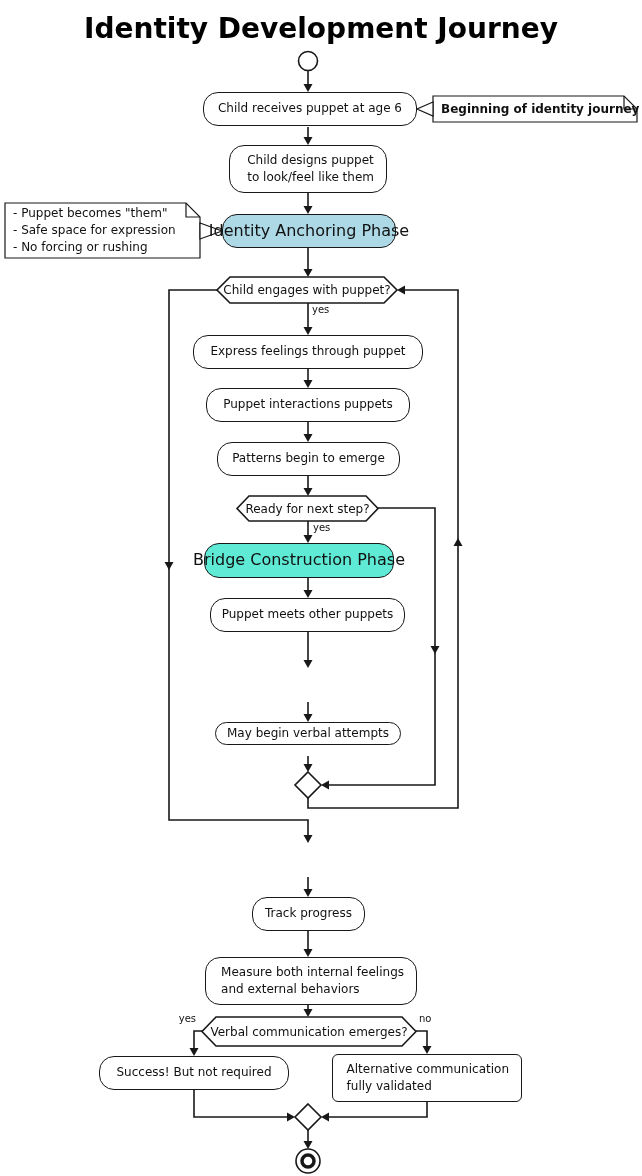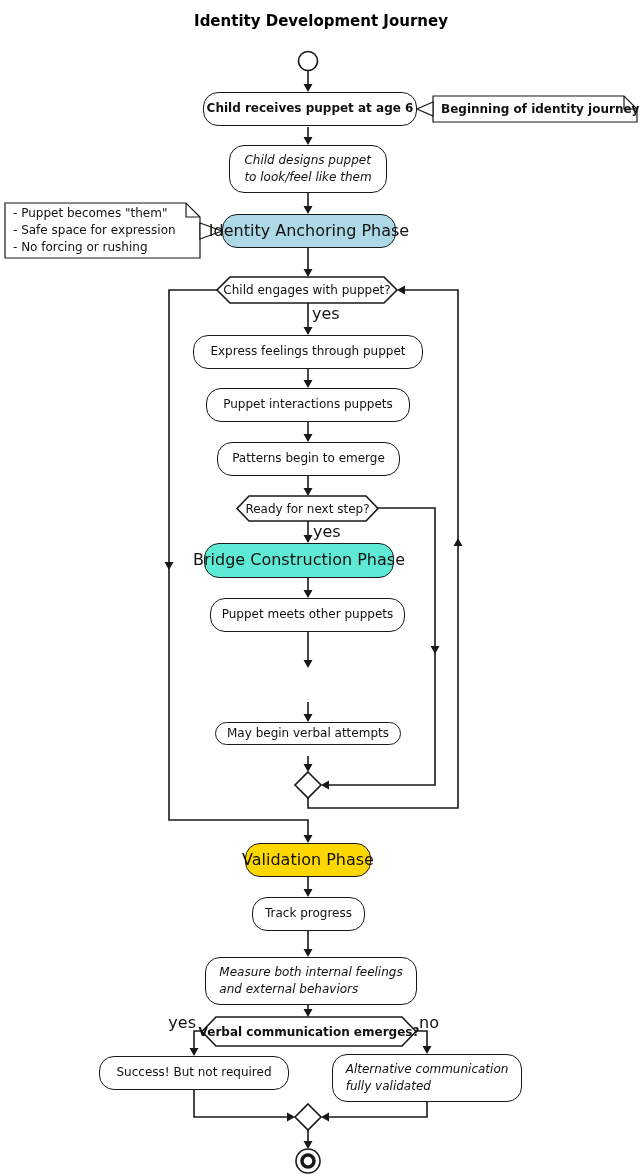--- a/index.html
+++ b/index.html
@@ -2,37 +2,37 @@
 <html><head>
 <meta charset="utf-8">
 <style>
   html,body { margin:0; padding:0; background:#ffffff; }
   .canvas {
     position:relative; width:642px; height:1176px; background:#ffffff;
     font-family:"DejaVu Sans", sans-serif; color:#111111; overflow:hidden;
   }
   .title {
     position:absolute; left:0; top:12px; width:642px; text-align:center;
-    font-size:15px; font-weight:bold; color:#000;
+    font-size:28px; font-weight:bold; color:#000;
   }
   svg.wires { position:absolute; left:0; top:0; }
   .node {
     position:absolute; box-sizing:border-box;
     border:1.5px solid #181818; border-radius:15px; background:#ffffff;
     font-size:12px; line-height:1.3; display:flex; align-items:center;
     justify-content:center; text-align:center; white-space:nowrap;
   }
-  .node.multiline { justify-content:center; text-align:left; padding:0 24px;font-style:italic; }
+  .node.multiline { justify-content:flex-end; text-align:left; padding:0 12px; }
   .node.multiline span { display:block; line-height:17px; }
   .phase { font-size:16px; }
   .hextext {
     position:absolute; display:flex; align-items:center; justify-content:center;
     font-size:12px; text-align:center; white-space:nowrap;
   }
-  .edgelabel { position:absolute; font-size:16px; white-space:nowrap; }
+  .edgelabel { position:absolute; font-size:10px; white-space:nowrap; }
   .notetext {
     position:absolute; display:flex; align-items:center; font-size:12px;
     white-space:nowrap;
   }
   .notetext .stack span { display:block; line-height:17px; }
 </style>
 </head>
 <body>
 
 <div class="canvas">
@@ -115,21 +115,21 @@
       </g>
 
       <g stroke-width="1.2">
         <path d="M5 203 H186 L200 217 V258 H5 Z"></path>
         <path d="M186 203 V217 H200" fill="none"></path>
         <polygon points="200,223 222,231 200,239"></polygon>
       </g>
     </g>
   </svg>
 
-  <div class="node" style="left:203px; top:92px; width:214px; height:34px;font-weight:bold;">
+  <div class="node" style="left:203px; top:92px; width:214px; height:34px;">
     <span>Child receives puppet at age 6</span>
   </div>
 
   <div class="node multiline" style="left:229px; top:145px; width:158px; height:48px;">
     <div>
       <span>Child designs puppet</span>
       <span>to look/feel like them</span>
     </div>
   </div>
 
@@ -155,49 +155,46 @@
 
   <div class="node" style="left:210px; top:598px; width:195px; height:34px;">
     <span>Puppet meets other puppets</span>
   </div>
 
 
   <div class="node" style="left:215px; top:722px; width:186px; height:23px;">
     <span>May begin verbal attempts</span>
   </div>
 
-  <div class="node phase" style="left: 245px; top: 843px; width: 126px; height: 34px; background-color: rgb(255, 215, 0);">
-    <span>Validation Phase</span>
-  </div>
 
   <div class="node" style="left:252px; top:897px; width:113px; height:34px;">
     <span>Track progress</span>
   </div>
 
   <div class="node multiline" style="left:205px; top:957px; width:212px; height:48px;">
     <div>
       <span>Measure both internal feelings</span>
       <span>and external behaviors</span>
     </div>
   </div>
 
   <div class="node" style="left:99px; top:1056px; width:190px; height:34px;">
     <span>Success! But not required</span>
   </div>
 
-  <div class="node multiline" style="left:332px; top:1054px; width:190px; height:48px;">
+  <div class="node multiline" style="left:332px; top:1054px; width:190px; height:48px;border-radius:6px;">
     <div>
       <span>Alternative communication</span>
       <span>fully validated</span>
     </div>
   </div>
 
   <div class="hextext" style="left:237px; top:496px; width:141px; height:25px;">Ready for next step?</div>
   <div class="hextext" style="left:217px; top:277px; width:180px; height:26px;">Child engages with puppet?</div>
-  <div class="hextext" style="left:202px; top:1017px; width:214px; height:29px;font-weight:bold;">Verbal communication emerges?</div>
+  <div class="hextext" style="left:202px; top:1017px; width:214px; height:29px;">Verbal communication emerges?</div>
 
   <div class="edgelabel" style="left:312px; top:304px;">yes</div>
   <div class="edgelabel" style="left:313px; top:522px;">yes</div>
   <div class="edgelabel" style="left:158px; top:1013px; width:38px; text-align:right;">yes</div>
   <div class="edgelabel" style="left:419px; top:1013px;">no</div>
 
   <div class="notetext" style="left:441px; top:96px; width:188px; height:26px;font-weight:bold;">Beginning of identity journey</div>
 
   <div class="notetext" style="left:13px; top:206px; width:182px; height:49px;">
     <div class="stack">

